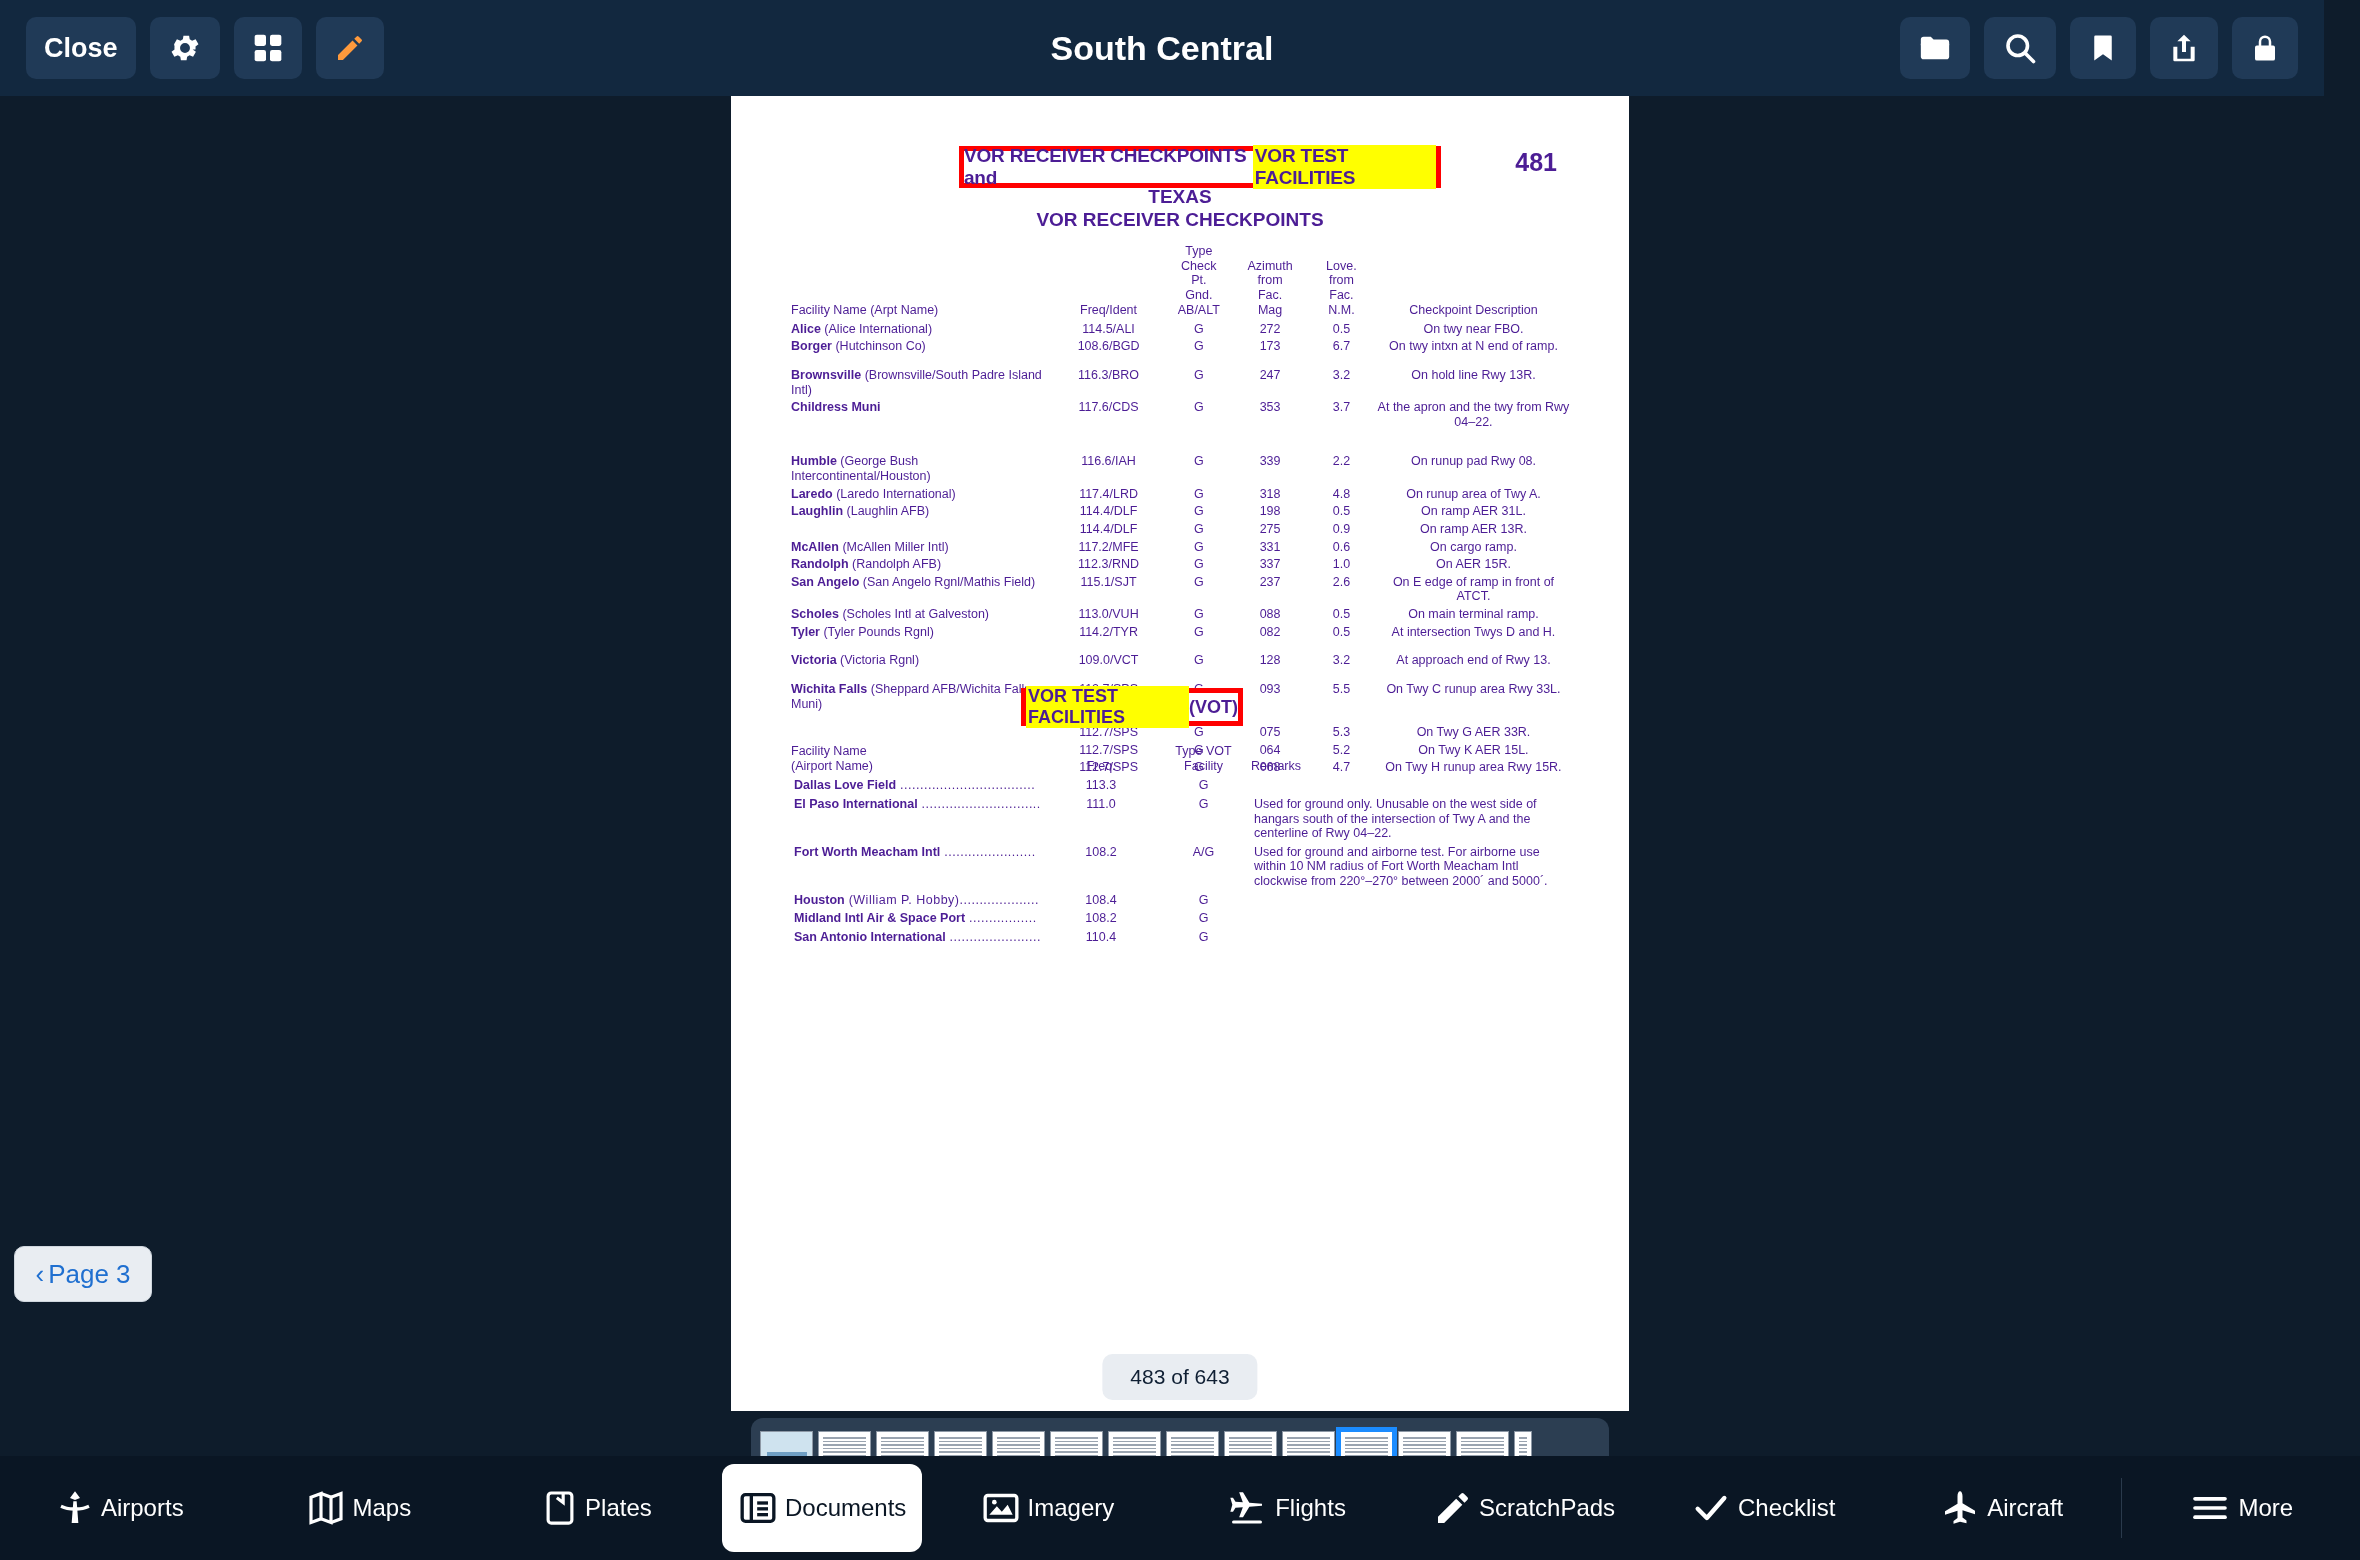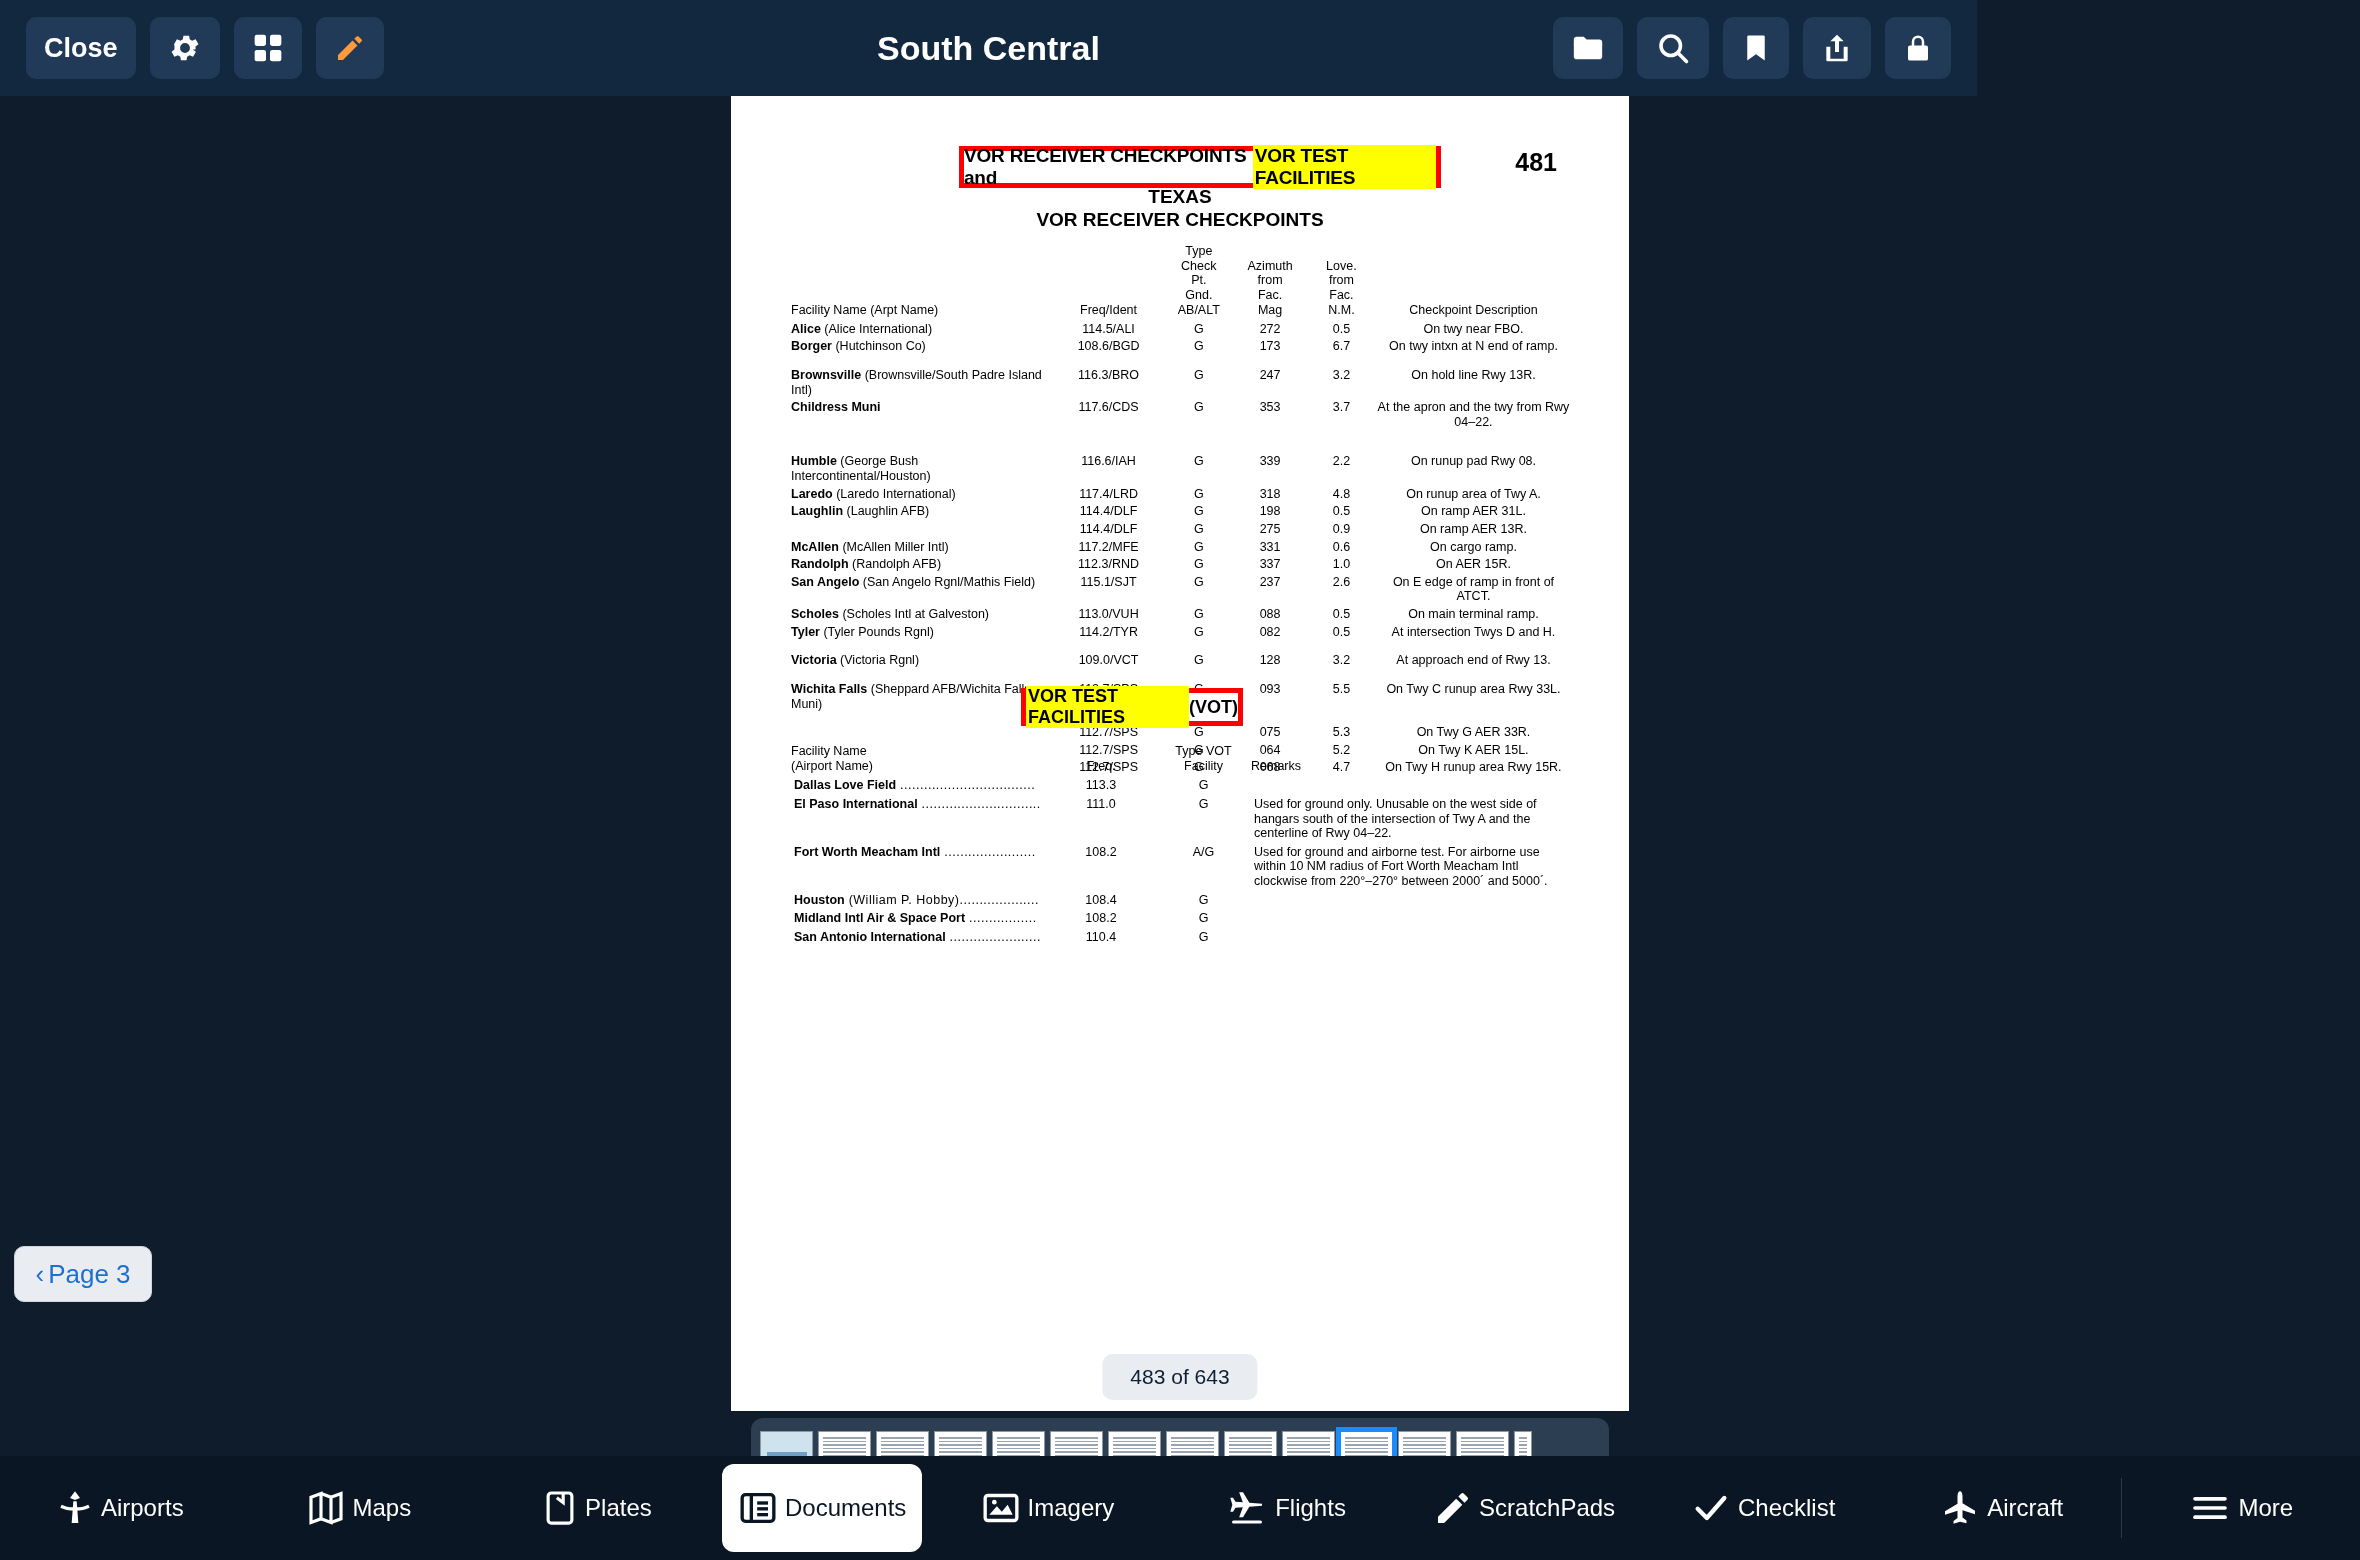--- a/index.html
+++ b/index.html
@@ -6,21 +6,21 @@
   html, body {
     width: 2360px; height: 1560px;
     background: #0d1b2a;
     font-family: "Liberation Sans", sans-serif;
     overflow: hidden;
   }
   #app { position: relative; width: 2360px; height: 1560px; background: #0e1c2b; }
 
   
   .topbar {
-    position: absolute; top: 0; left: 0; width: 1977px; height: 96px;
+    position: absolute; top: 0; left: 0; width: 2324px; height: 96px;
     background: #12283f;
     display: flex; align-items: center;
   }
   .topbar-left { display: flex; align-items: center; gap: 14px; padding-left: 26px; }
   .topbar-right { display: flex; align-items: center; gap: 14px; padding-right: 26px; margin-left: auto; }
   .tb-btn {
     background: #203a57; border: none; border-radius: 10px;
     height: 62px; min-width: 62px;
     display: flex; align-items: center; justify-content: center;
     color: #fff; font-size: 27px; font-weight: 600;
@@ -36,21 +36,21 @@
 
   
   .page-wrap {
     position: absolute; top: 96px; left: 0; width: 2360px; height: 1360px;
     background: #0e1c2b;
   }
   .pdf-page {
     position: absolute; left: 731px; top: 0px;
     width: 898px; height: 1315px;
     background: #ffffff;
-    color: #000000;
+    color: #4c1d95;
     font-family: "Liberation Sans", sans-serif;
   }
   .pdf-inner { position: relative; width: 898px; height: 1315px; }
 
   .hdr-band {
     position: absolute; left: 228px; top: 50px; width: 482px; height: 42px;
     border: 5px solid #ff0000; background: #fff;
     display: flex; align-items: center; justify-content: center;
     font-size: 19px; font-weight: bold; letter-spacing: -0.2px;
   }

